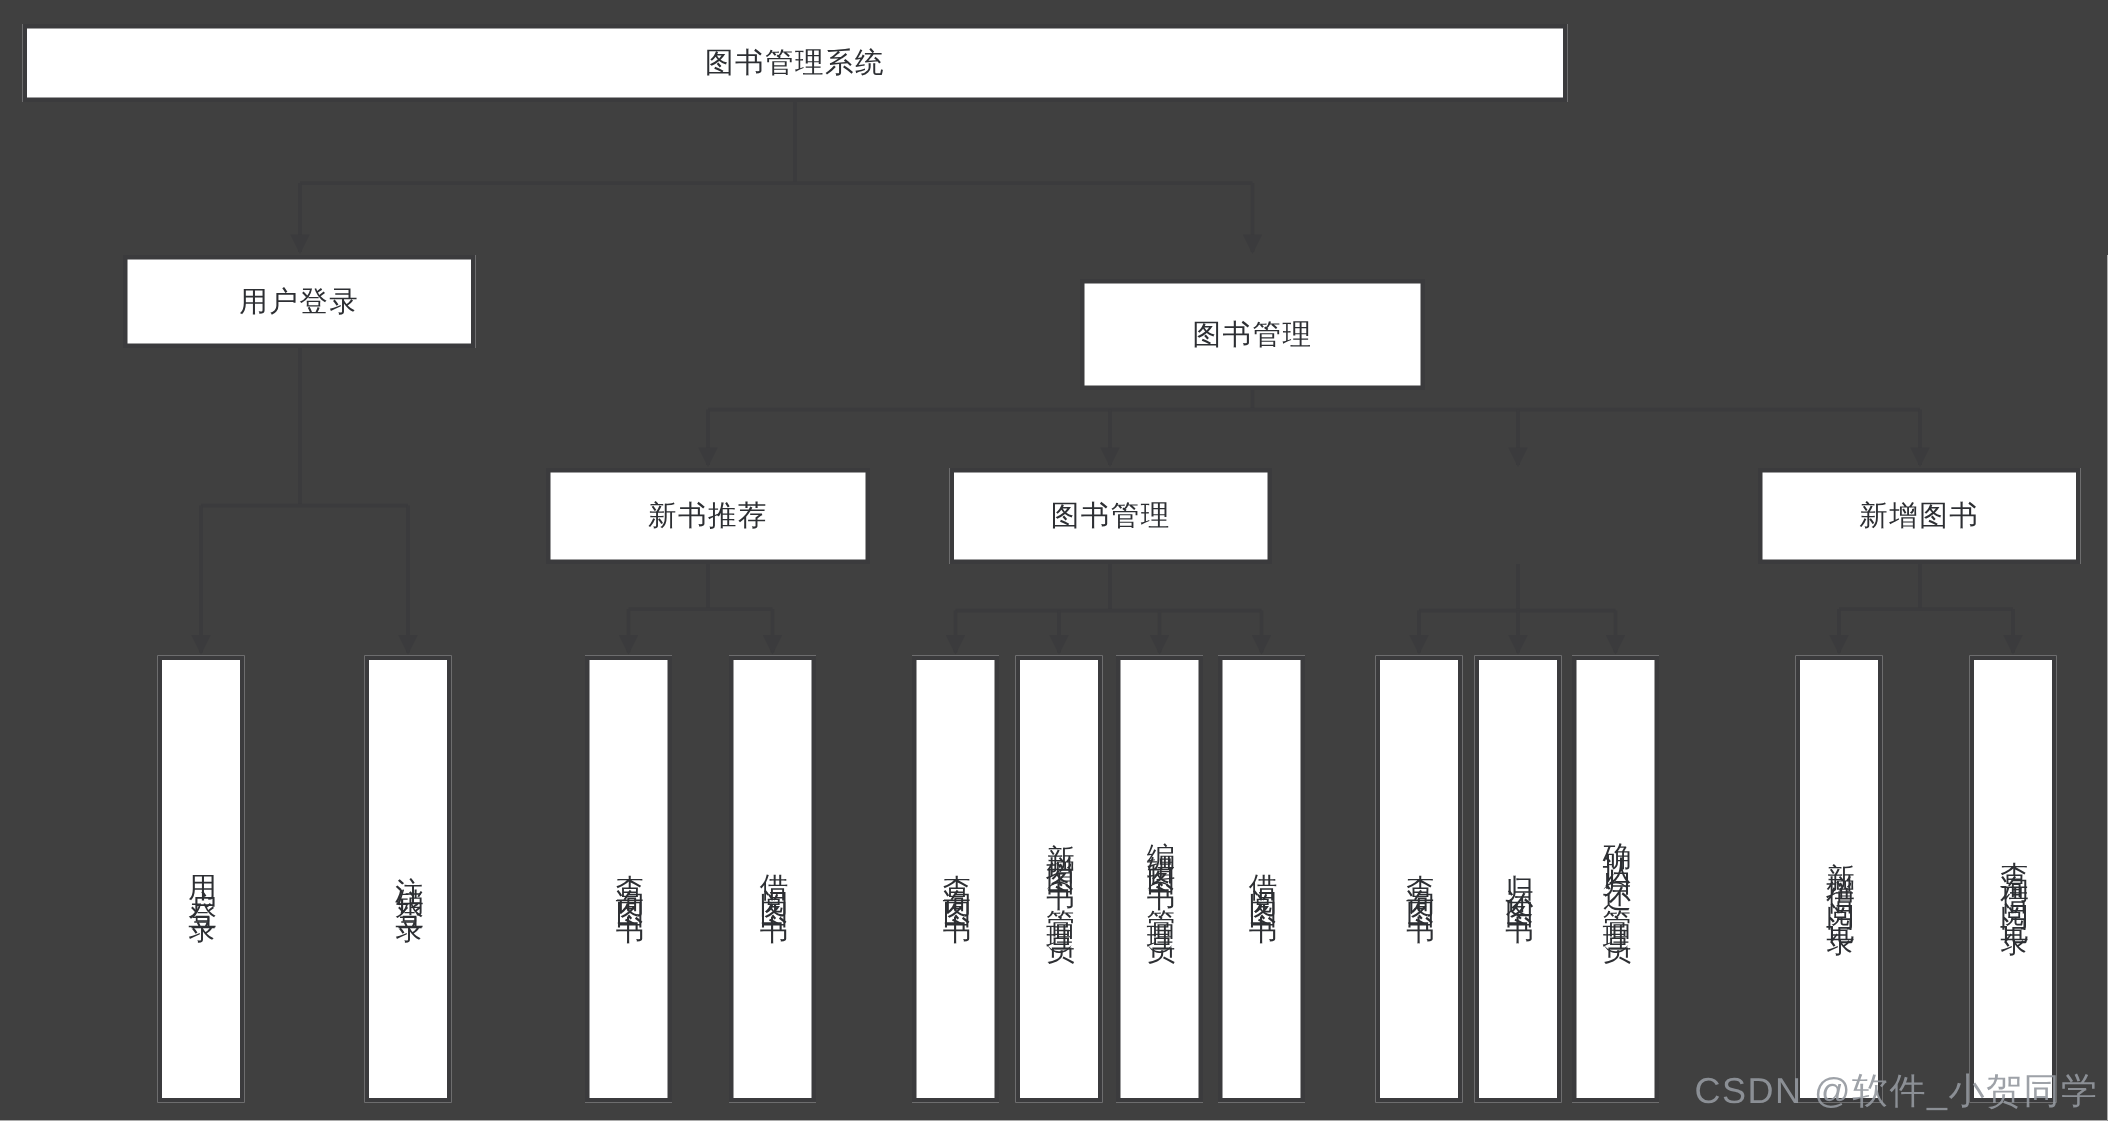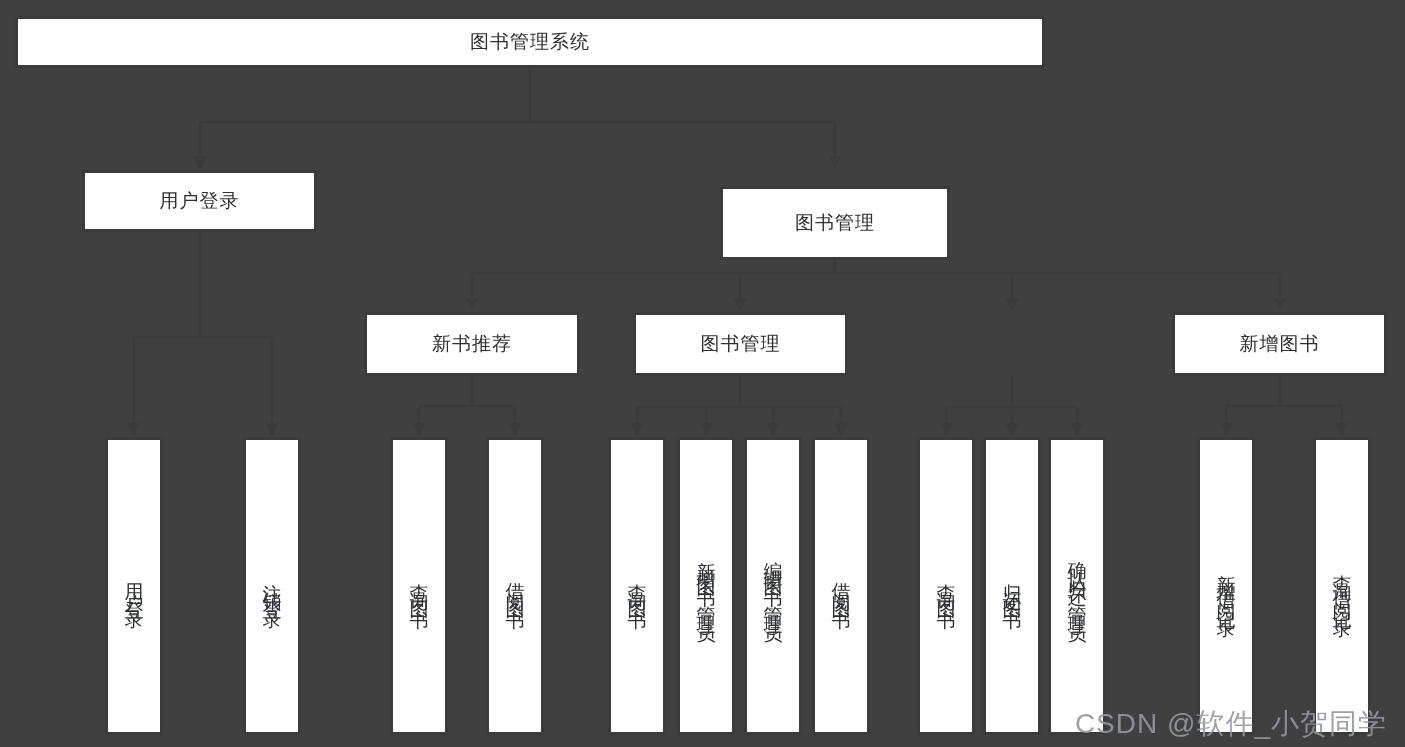--- a/index.html
+++ b/index.html
@@ -61,23 +61,23 @@
   .leaf-6  { left: 677px; }
   .leaf-7  { left: 744px; }
   .leaf-8  { left: 812px; }
   .leaf-9  { left: 917px; }
   .leaf-10 { left: 983px; }
   .leaf-11 { left: 1048px; }
   .leaf-12 { left: 1197px; }
   .leaf-13 { left: 1313px; }
   .watermark {
     position: absolute;
-    right: 18px;
+    right: 6px;
     bottom: 4px;
-    font-size: 28px;
+    font-size: 24px;
     color: rgba(148, 152, 158, 0.9);
     letter-spacing: 1px;
     white-space: nowrap;
   }
 </style>
 </head>
 <body>
 
 <div class="canvas">
 

